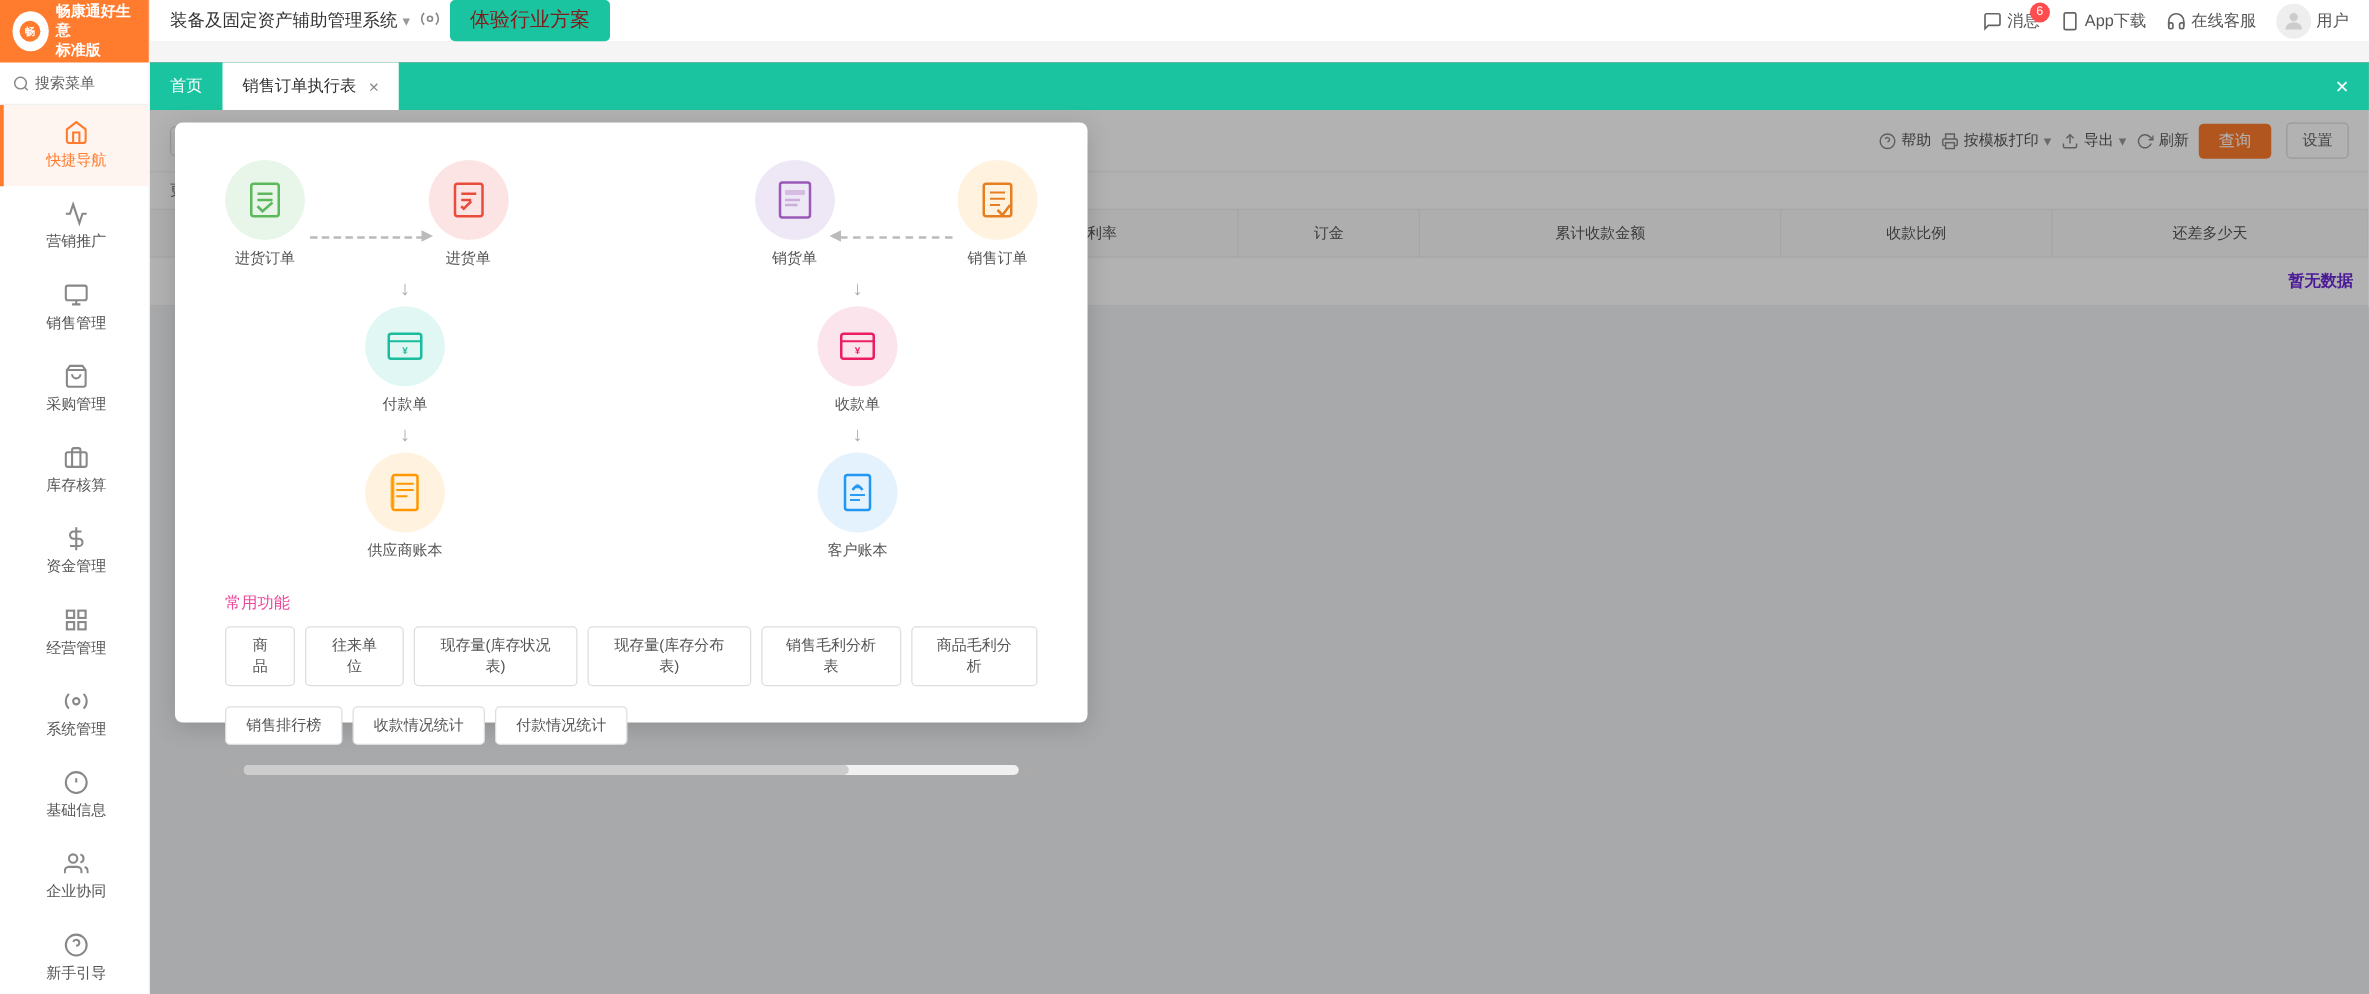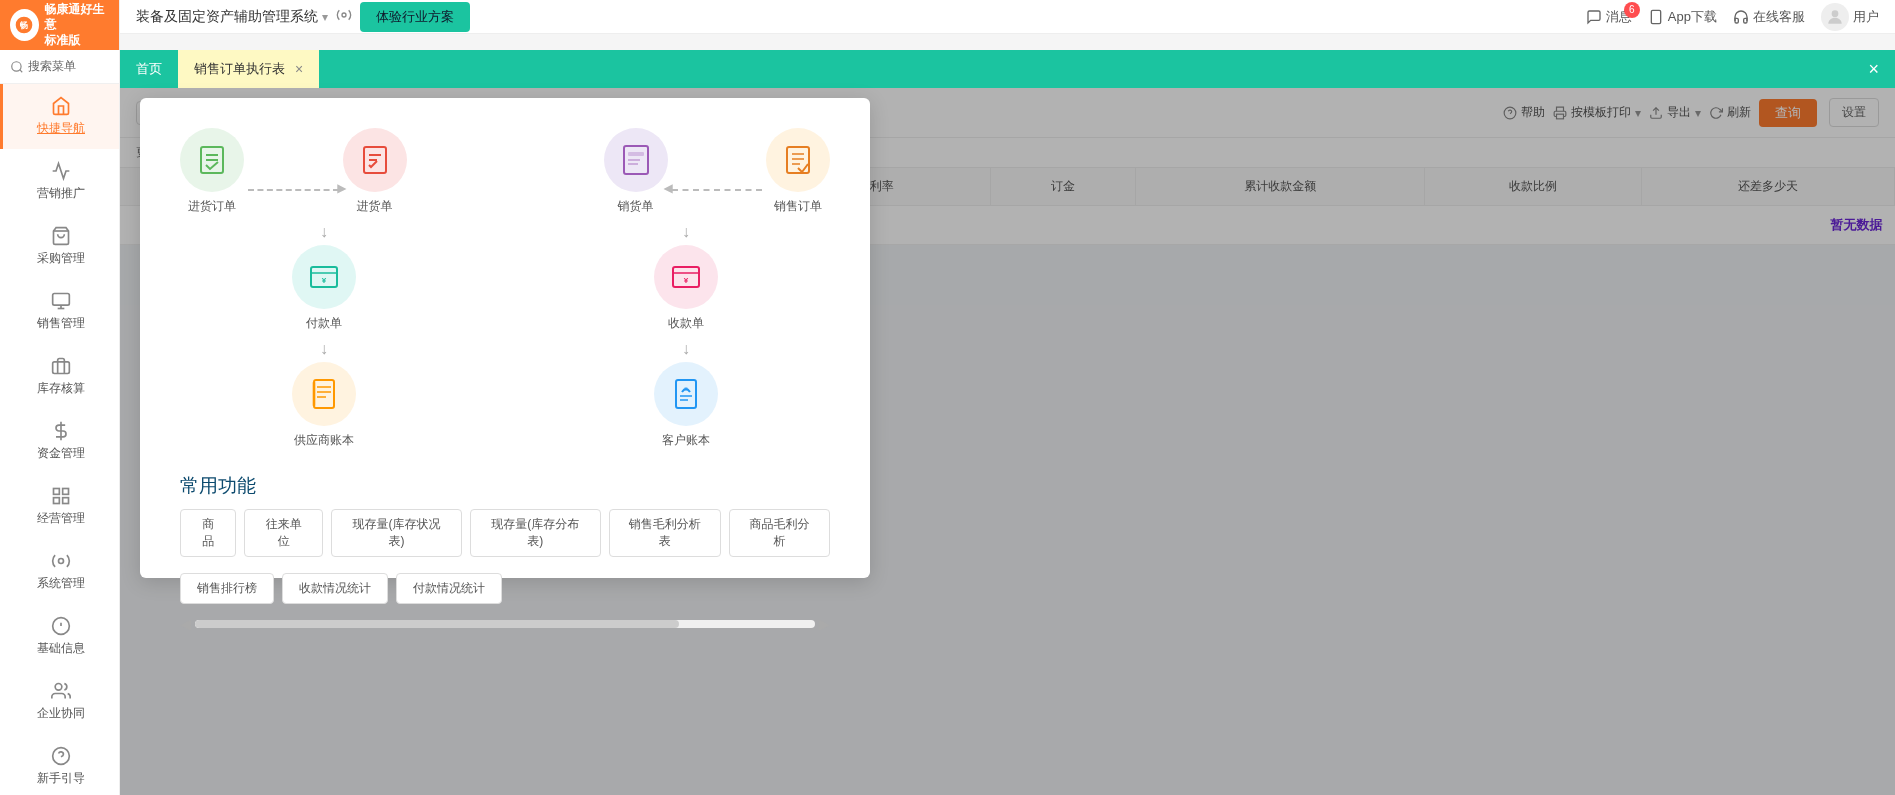--- a/index.html
+++ b/index.html
@@ -22,54 +22,54 @@
       padding: 8px 10px; border-bottom: 1px solid #f0f0f0; display: flex; align-items: center; gap: 4px;
       color: #666; font-size: 12px; cursor: pointer;
     }
 
     .sidebar-nav { flex: 1; overflow-y: auto; }
     .sidebar-item {
       display: flex; flex-direction: column; align-items: center; justify-content: center;
       padding: 12px 8px; cursor: pointer; gap: 4px; color: #555; font-size: 12px;
       border-left: 3px solid transparent;
     }
-    .sidebar-item.active { background: #fff5f0; color: #ff7b2e; border-left-color: #ff7b2e; text-decoration: underline; }
+    .sidebar-item.active { background: #fff5f0; color: #ff7b2e; border-left-color: #ff7b2e; }
     .sidebar-item svg { width: 20px; height: 20px; }
 
     
     .header {
       position: fixed; left: 120px; top: 0; right: 0; height: 34px; background: #fff;
       display: flex; align-items: center; justify-content: space-between;
       border-bottom: 1px solid #eee; padding: 0 16px; z-index: 99;
     }
     .header-left { display: flex; align-items: center; gap: 8px; }
     .header-title { font-size: 14px; font-weight: 500; color: #333; }
     .header-title-dropdown { display: flex; align-items: center; gap: 4px; }
     .header-settings { color: #888; cursor: pointer; }
-    .header-btn { background: #1bc4a0; color: #0f172a; border: none; padding: 6px 16px; border-radius: 4px; cursor: pointer; font-size: 13px; }
+    .header-btn { background: #1bc4a0; color: #7f1d1d; border: none; padding: 6px 16px; border-radius: 4px; cursor: pointer; font-size: 16px; }
 
     .header-right { display: flex; align-items: center; gap: 16px; color: #555; font-size: 13px; }
     .header-right-item { display: flex; align-items: center; gap: 4px; cursor: pointer; position: relative; }
     .header-badge {
       position: absolute; top: -6px; right: -8px; background: #ff4d4f; color: #fff;
       border-radius: 50%; width: 16px; height: 16px; font-size: 10px;
       display: flex; align-items: center; justify-content: center;
     }
     .user-avatar { width: 28px; height: 28px; background: #eee; border-radius: 50%; display: flex; align-items: center; justify-content: center; overflow: hidden; }
 
     
     .tabbar {
       position: fixed; left: 120px; top: 50px; right: 0; height: 38px; background: #1bc4a0;
       display: flex; align-items: center; z-index: 98;
     }
     .tab {
       height: 100%; display: flex; align-items: center; padding: 0 16px; gap: 6px;
       color: #fff; font-size: 13px; cursor: pointer; position: relative;
     }
-    .tab.active { background: #fef9c3; color: #333; }
+    .tab.active { background: #ffffff; color: #333; }
     .tab-close { font-size: 14px; color: #888; cursor: pointer; margin-left: 4px; }
     .tabbar-close-all { margin-left: auto; padding: 0 16px; color: #fff; font-size: 18px; cursor: pointer; }
 
     
     .main {
       position: fixed; left: 120px; top: 88px; right: 0; bottom: 0; background: #f0f2f5;
       overflow: hidden;
     }
 
     
@@ -128,21 +128,21 @@
     .circle-red { background: #fce4e4; }
     .circle-purple { background: #ede7f6; }
     .circle-orange { background: #fff3e0; }
     .circle-teal { background: #e0f7f4; }
     .circle-pink { background: #fce4ec; }
     .circle-orange2 { background: #fff3e0; }
     .circle-blue { background: #e3f2fd; }
 
     
     .common-functions { margin-top: 8px; }
-    .common-functions-title { font-size: 19px; color: #0c4a6e; margin-bottom: 10px; }
+    .common-functions-title { font-size: 13px; color: #ec4899; margin-bottom: 10px; }
     .func-buttons { display: flex; flex-wrap: wrap; gap: 8px; }
     .func-btn {
       border: 1px solid #ddd; background: #fff; padding: 6px 16px; border-radius: 4px;
       font-size: 12px; color: #555; cursor: pointer;
     }
 
     .chevron-down { font-size: 12px; color: #999; }
   </style>
 </head>
 <body>
@@ -178,33 +178,33 @@
       <span>快捷导航</span>
     </div>
     <div class="sidebar-item">
       <svg width="20" height="20" viewBox="0 0 24 24" fill="none" stroke="#888" stroke-width="2">
           <path d="M22 12h-4l-3 9L9 3l-3 9H2"></path>
         </svg>
       <span>营销推广</span>
     </div>
     <div class="sidebar-item">
       <svg width="20" height="20" viewBox="0 0 24 24" fill="none" stroke="#888" stroke-width="2">
+          <rect x="2" y="3" width="20" height="14" rx="2"></rect>
+          <line x1="8" y1="21" x2="16" y2="21"></line>
+          <line x1="12" y1="17" x2="12" y2="21"></line>
+        </svg>
+      <span>销售管理</span>
+    </div>
+    <div class="sidebar-item">
+      <svg width="20" height="20" viewBox="0 0 24 24" fill="none" stroke="#888" stroke-width="2">
           <path d="M6 2L3 6v14a2 2 0 0 0 2 2h14a2 2 0 0 0 2-2V6l-3-4z"></path>
           <line x1="3" y1="6" x2="21" y2="6"></line>
           <path d="M16 10a4 4 0 0 1-8 0"></path>
         </svg>
       <span>采购管理</span>
-    </div>
-    <div class="sidebar-item">
-      <svg width="20" height="20" viewBox="0 0 24 24" fill="none" stroke="#888" stroke-width="2">
-          <rect x="2" y="3" width="20" height="14" rx="2"></rect>
-          <line x1="8" y1="21" x2="16" y2="21"></line>
-          <line x1="12" y1="17" x2="12" y2="21"></line>
-        </svg>
-      <span>销售管理</span>
     </div>
     <div class="sidebar-item">
       <svg width="20" height="20" viewBox="0 0 24 24" fill="none" stroke="#888" stroke-width="2">
           <rect x="2" y="7" width="20" height="14" rx="2" ry="2"></rect>
           <path d="M16 21V5a2 2 0 0 0-2-2h-4a2 2 0 0 0-2 2v16"></path>
         </svg>
       <span>库存核算</span>
     </div>
     <div class="sidebar-item">
       <svg width="20" height="20" viewBox="0 0 24 24" fill="none" stroke="#888" stroke-width="2">

